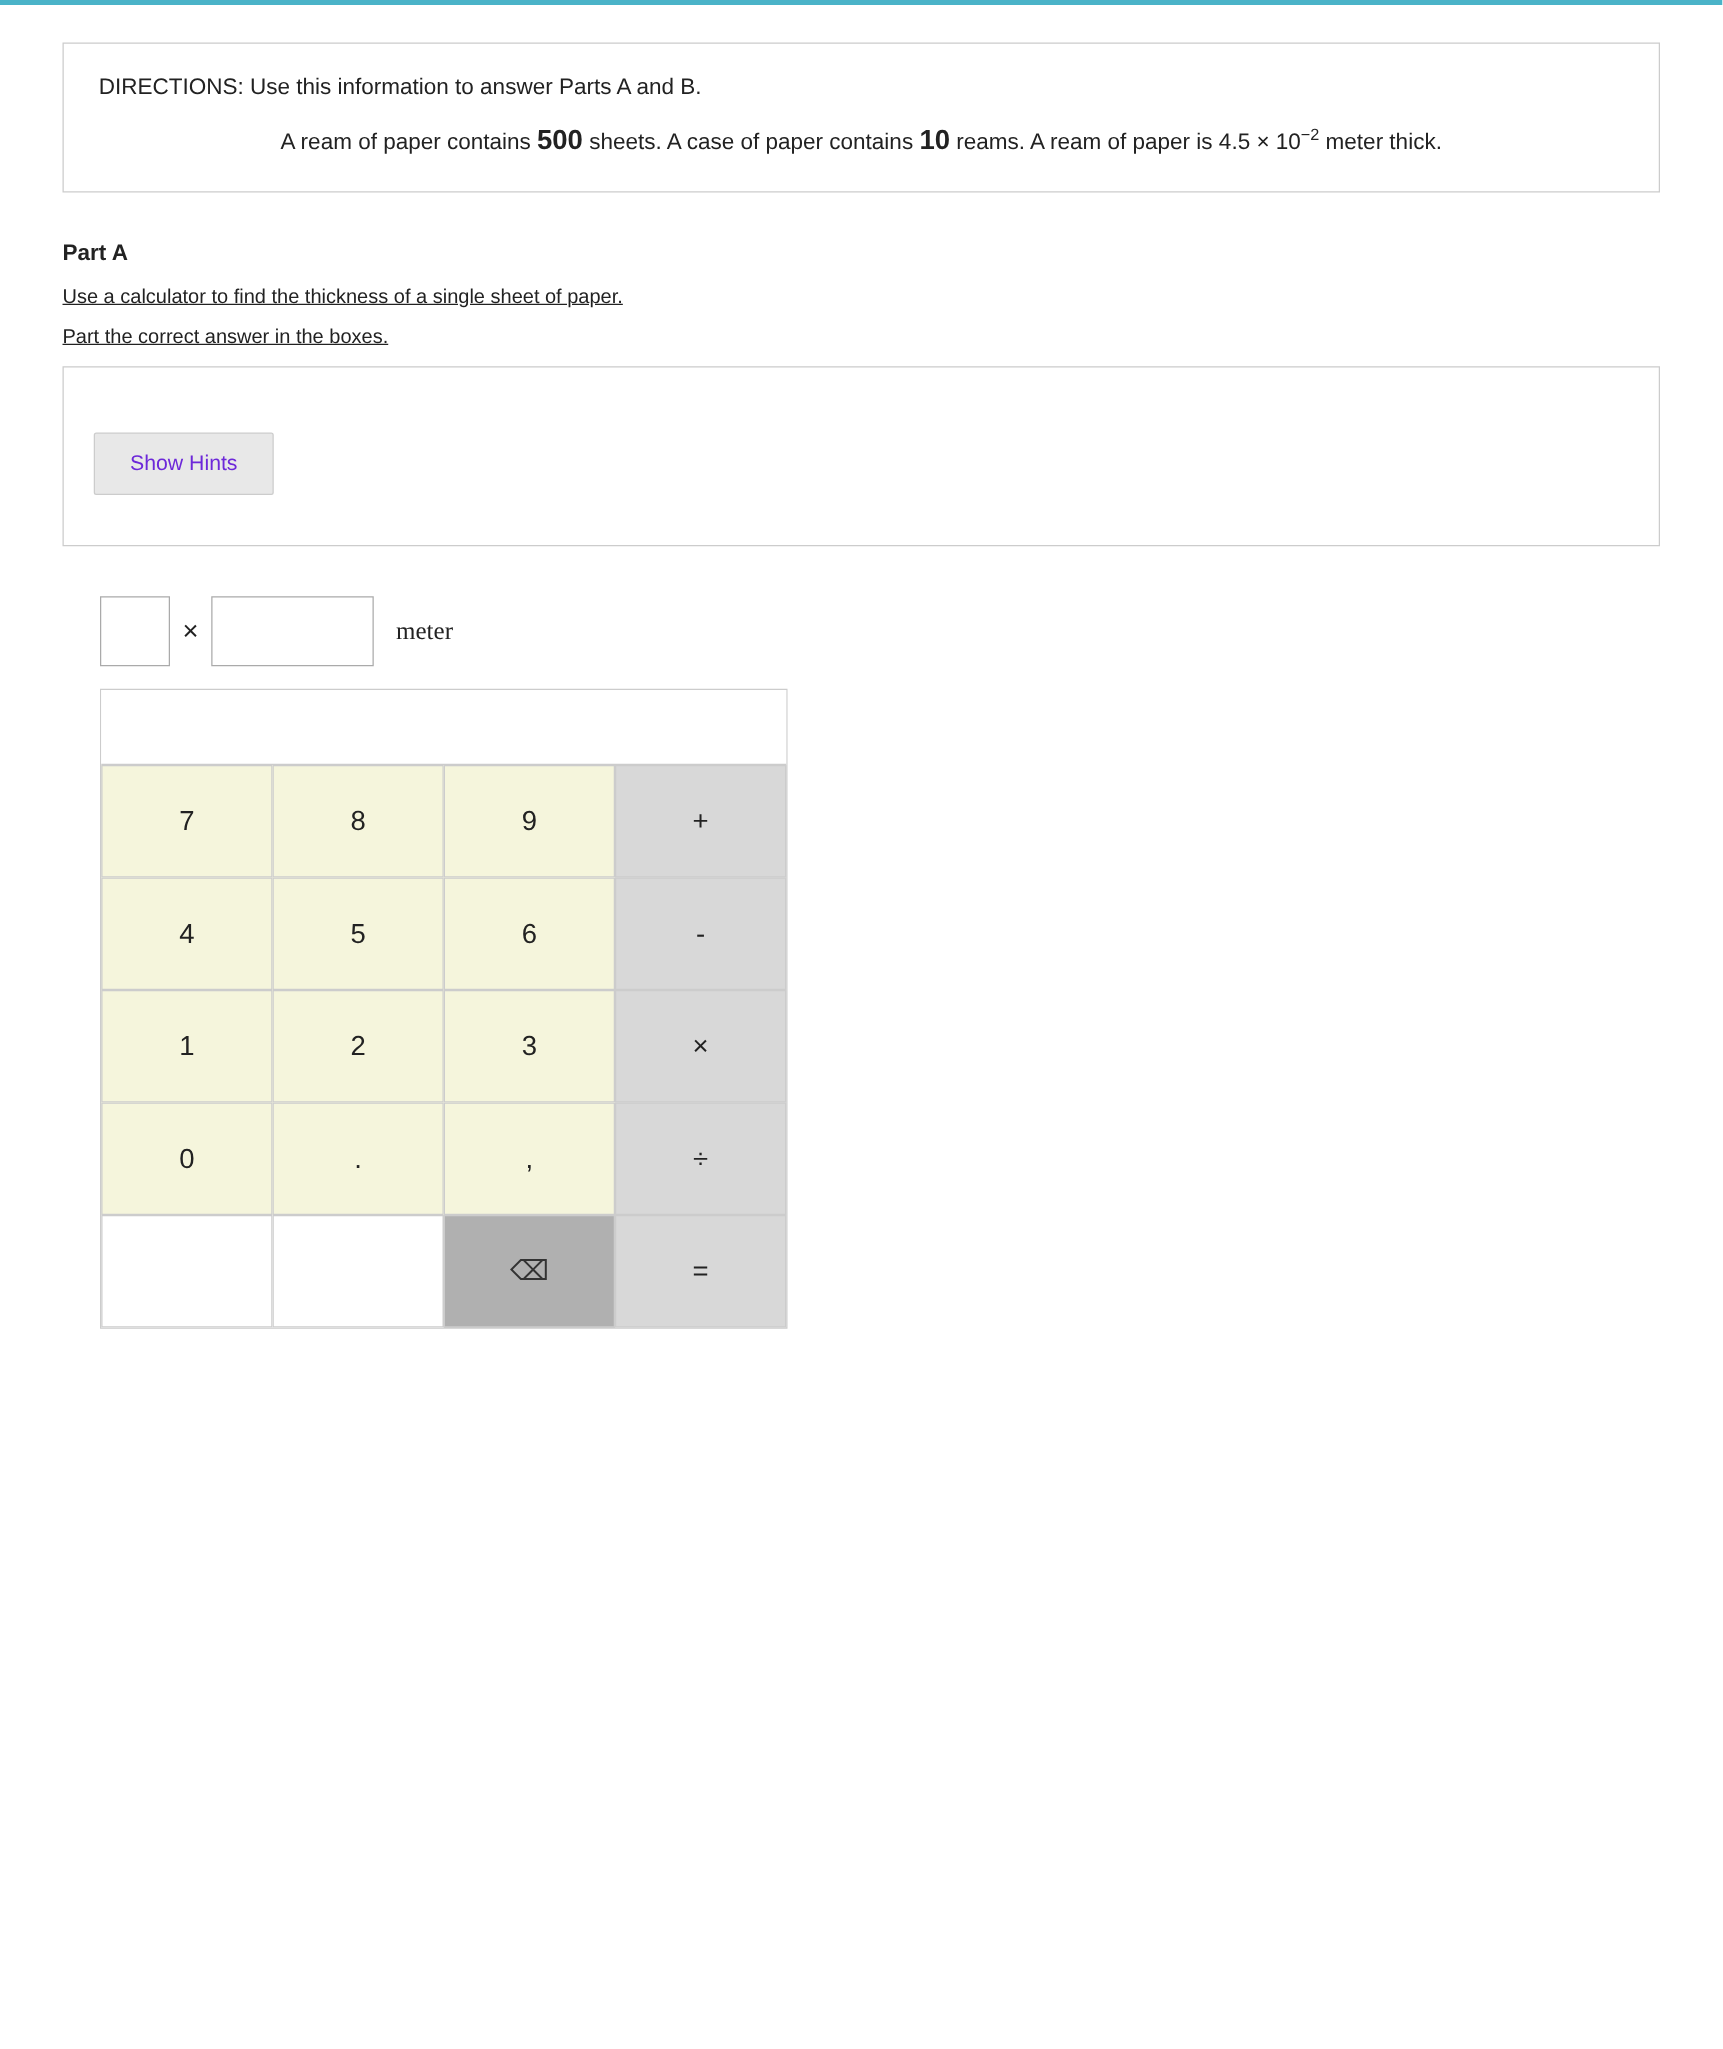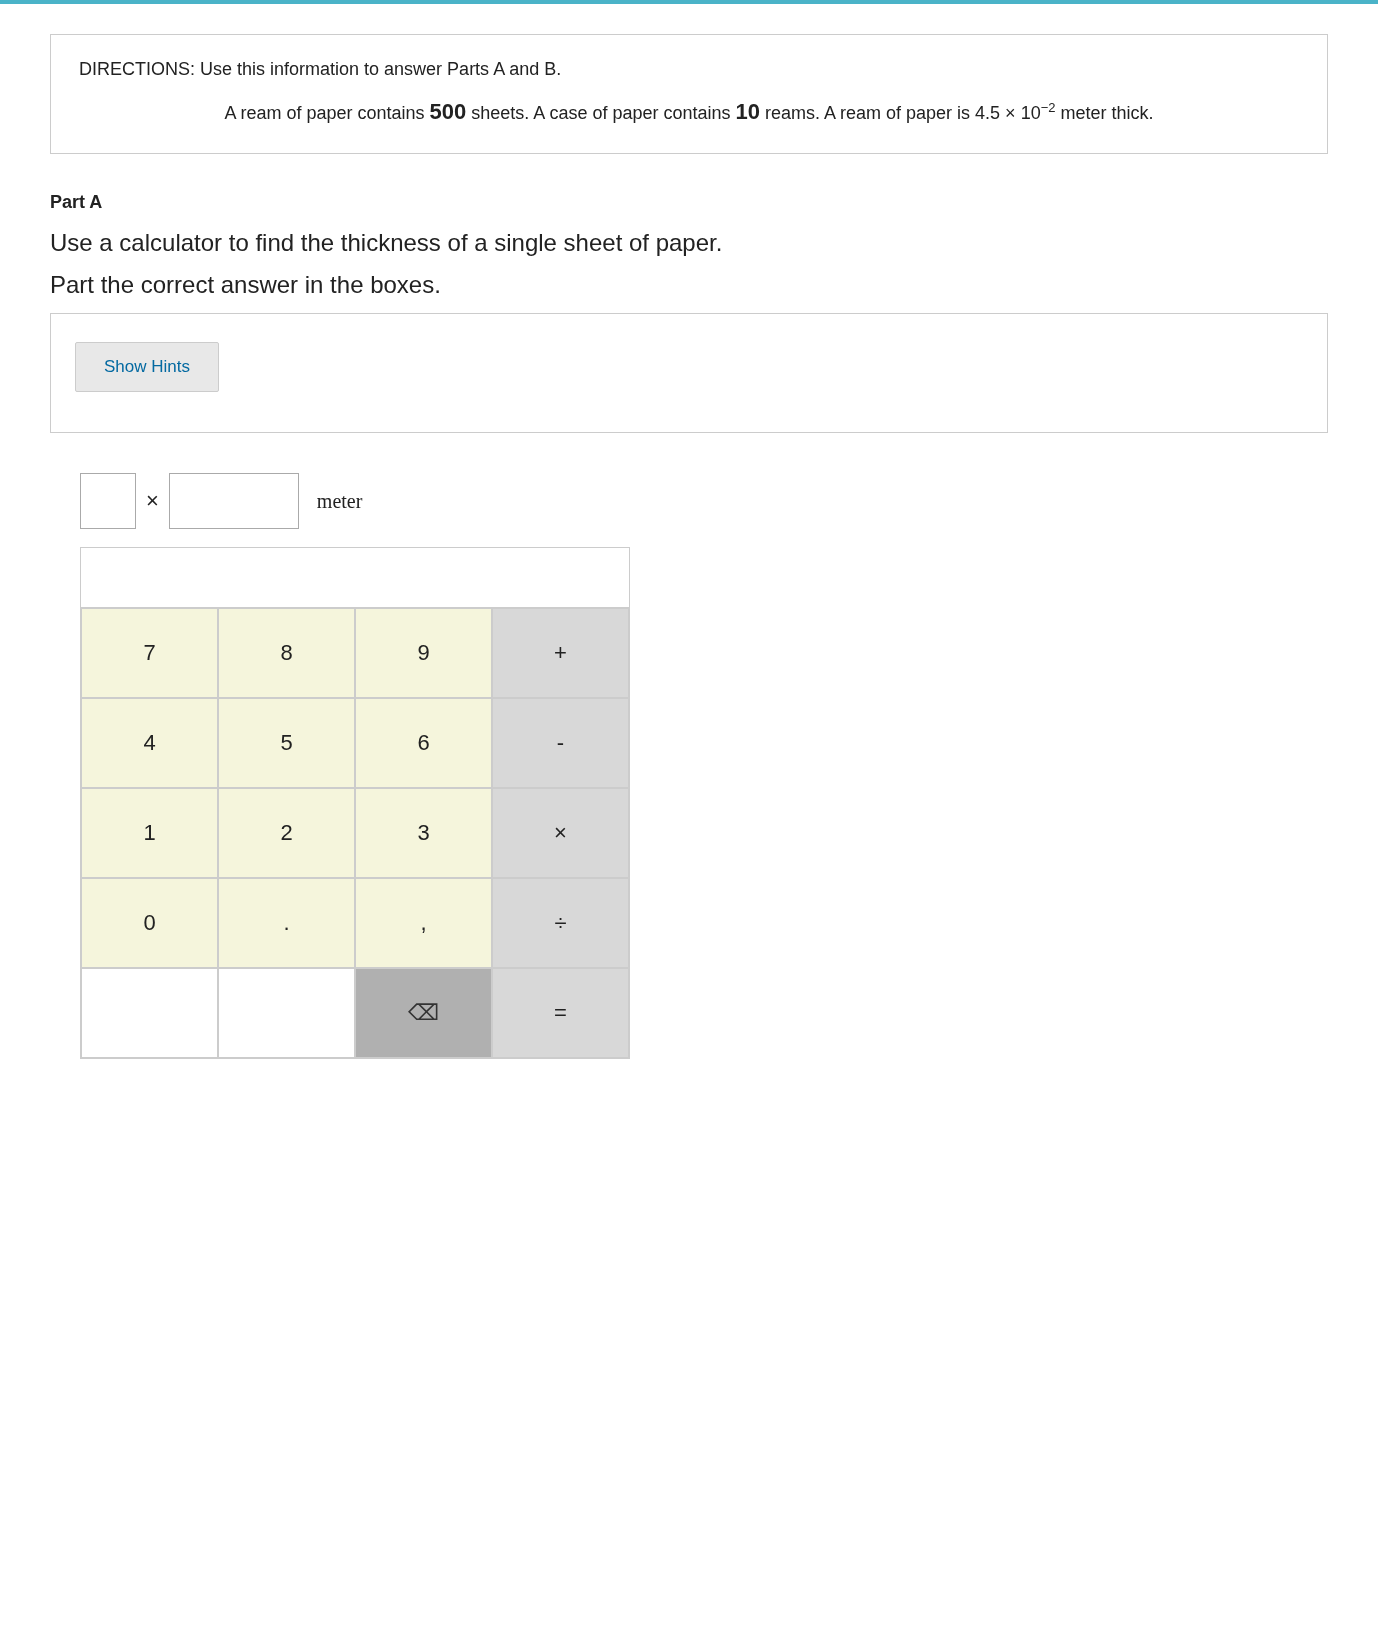--- a/index.html
+++ b/index.html
@@ -62,42 +62,44 @@
     }
 
     .part-title {
       font-weight: bold;
       font-size: 18px;
       margin-bottom: 16px;
       font-family: Arial, sans-serif;
     }
 
     .part-instruction {
-      font-size: 24px;
+      font-size: 16px;
       margin-bottom: 14px;
       font-family: Arial, sans-serif;
+      text-decoration: underline;
     }
 
     .hints-box {
       border: 1px solid #ccc;
       padding: 28px 24px 40px 24px;
       margin-bottom: 40px;
       background: #fff;
       min-height: 120px;
     }
 
     .show-hints-btn {
       background: #e8e8e8;
       border: 1px solid #ccc;
       padding: 14px 28px;
       font-size: 17px;
       font-family: Arial, sans-serif;
       cursor: pointer;
       border-radius: 2px;
-      color: #0369a1;
+      color: #6d28d9;
+      margin-top: 24px;
     }
 
     .answer-area {
       display: flex;
       align-items: center;
       gap: 10px;
       margin-bottom: 18px;
       margin-left: 30px;
     }
 

